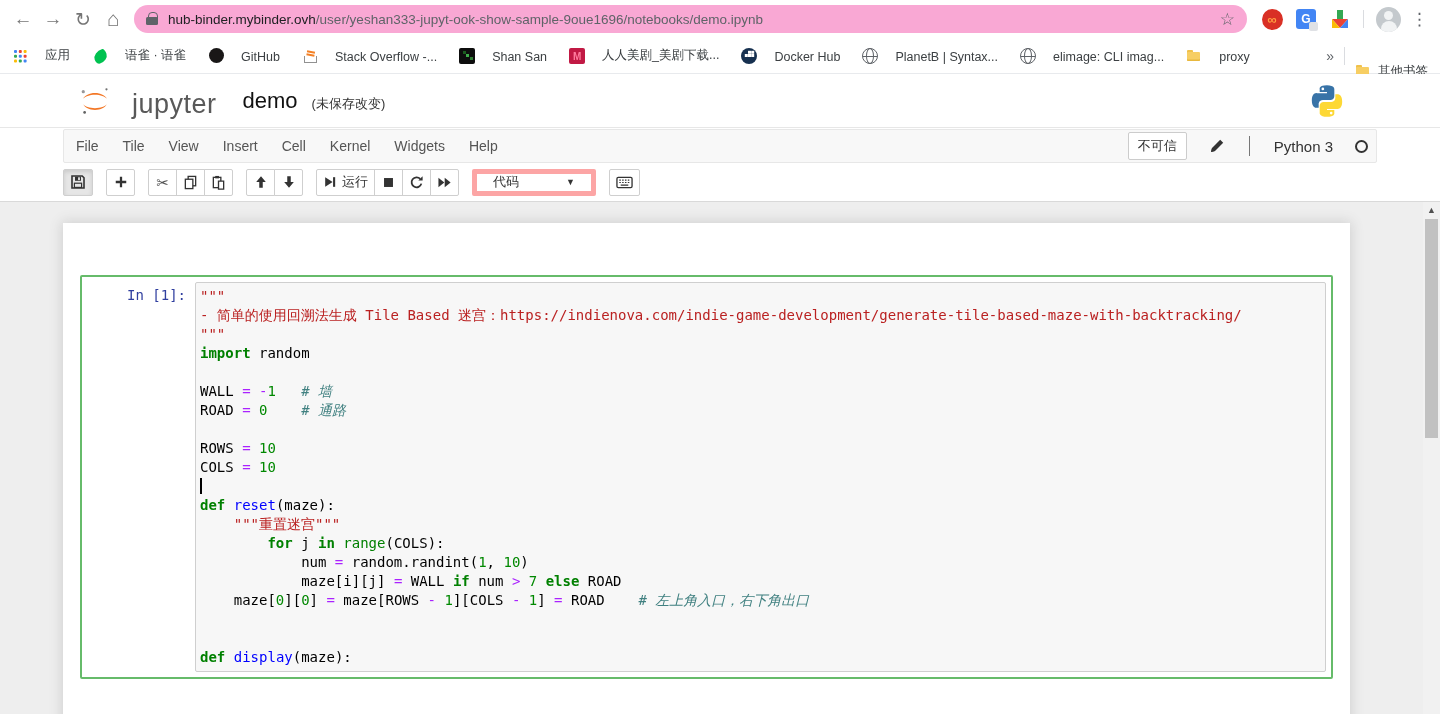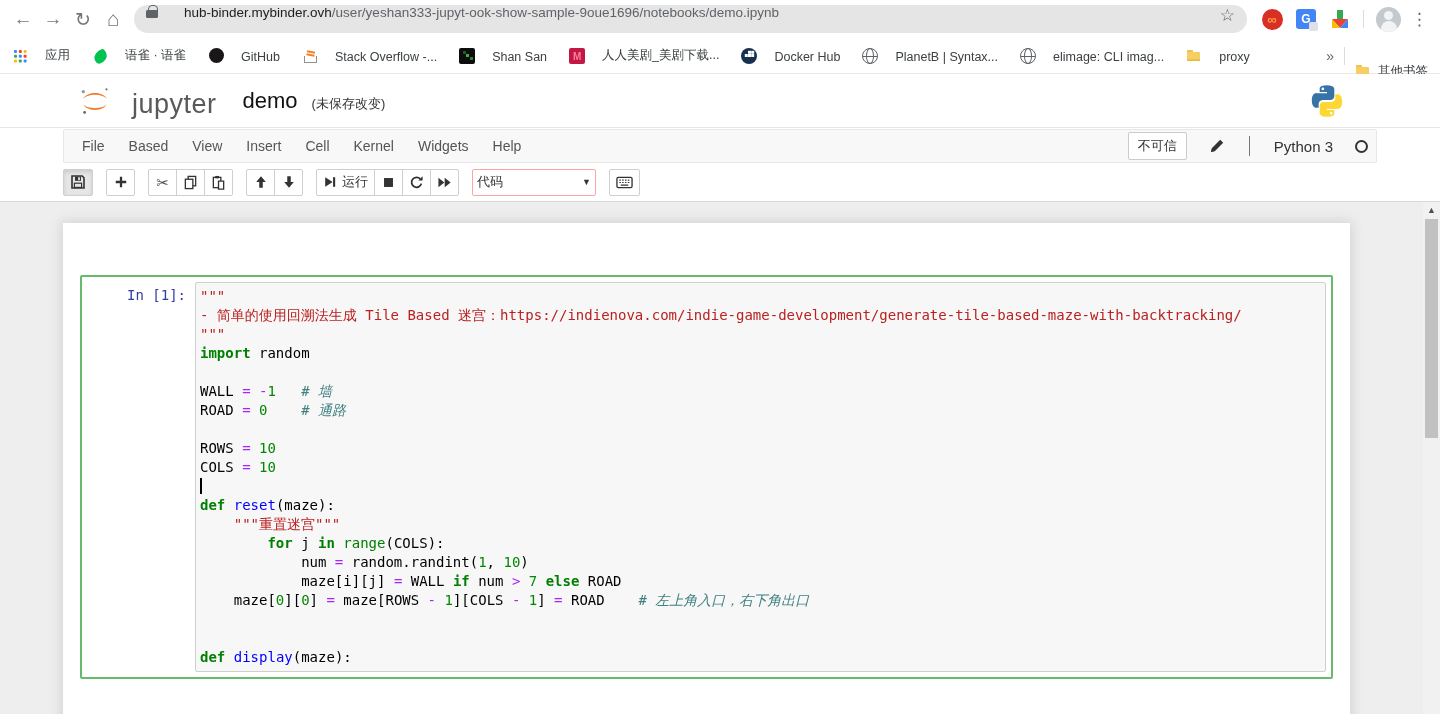--- a/index.html
+++ b/index.html
@@ -4,22 +4,22 @@
 <style>
   * { margin:0; padding:0; box-sizing:border-box; }
   html,body { width:1440px; height:714px; overflow:hidden; background:#fff;
     font-family:"Liberation Sans", sans-serif; }
 
   
   .topbar { height:38px; display:flex; align-items:center; background:#fff; padding:0 8px; }
   .navbtn { width:30px; height:30px; border-radius:50%; display:flex; align-items:center;
     justify-content:center; color:#757575; font-size:19px; flex:none; cursor:pointer; }
   .navbtn.home { font-size:21px; }
-  .urlbar { flex:1; height:28px; background:#e5e5e5; border-radius:14px; display:flex;
-    padding:0 12px; margin:0 8px 0 6px;gap:16px; }
+  .urlbar { flex:1; height:28px; background:#f9a8d4; border-radius:14px; display:flex;
+    align-items:center; padding:0 12px; margin:0 8px 0 6px; }
   .lock-ico { width:12px; height:14px; position:relative; margin-right:10px; flex:none; }
   .lock-ico::before { content:""; position:absolute; left:2px; top:0; width:8px; height:9px;
     border:1.8px solid #5f6368; border-radius:4px 4px 0 0; }
   .lock-ico::after { content:""; position:absolute; left:0; top:5px; width:12px; height:8px;
     background:#5f6368; border-radius:1.5px; }
   .url-text { font-size:13.5px; white-space:nowrap; overflow:hidden; flex:1; }
   .url-domain { color:#202124; }
   .url-path { color:#5f6368; }
   .star { color:#5f6368; font-size:17px; margin-left:8px; cursor:pointer; }
   .ext { width:24px; height:24px; margin:0 5px; display:flex; align-items:center;
@@ -94,21 +94,21 @@
   .jheader { height:54px; display:flex; align-items:center; padding-left:78px; position:relative;
     background:#fff; border-bottom:1px solid #e7e7e7; }
   .jlogo { display:flex; align-items:end; gap:20px; cursor:pointer; }
   .jlogo-text { font-size:27px; color:#595959; letter-spacing:0.5px; line-height:1; }
   .jtitle { font-size:22px; color:#111; margin-left:26px; cursor:text; }
   .jstatus { font-size:13px; color:#333; margin-left:14px; padding-top:6px; }
   .pylogo { position:absolute; right:95px; top:9px; }
 
   
   .menubar { margin:1px 63px 0 63px; height:34px; background:#f8f8f8; border:1px solid #e7e7e7;
-    border-radius:2px; display:flex; padding:0 8px 0 6px; }
+    border-radius:2px; display:flex; padding:0 8px 0 0; }
   .menu-item { padding:0 12px; font-size:14px; color:#555; height:100%; display:flex;
     align-items:center; cursor:pointer; }
   .menu-right { margin-left:auto; display:flex; align-items:center; gap:22px; }
   .trust-btn { border:1px solid #ccc; background:#fff; font-size:13px; color:#333;
     padding:4px 9px; border-radius:2px; cursor:pointer; }
   .pencil-ico { width:16px; height:16px; }
   .ksep { width:1px; height:20px; background:#777; margin:0 2px; }
   .kernel-name { font-size:15px; color:#333; }
   .kernel-ind { width:13px; height:13px; border:2px solid #333; border-radius:50%; }
 
@@ -118,22 +118,22 @@
   .bgrp { display:flex; }
   .tbtn { min-width:29px; height:27px; background:#fff; border:1px solid #cfcfcf;
     display:flex; align-items:center; justify-content:center; margin-right:-1px;
     cursor:pointer; padding:0 6px; color:#333; }
   .bgrp .tbtn:first-child { border-radius:2px 0 0 2px; }
   .bgrp .tbtn:last-child { border-radius:0 2px 2px 0; margin-right:0; }
   .bgrp .tbtn:only-child { border-radius:2px; }
   .tbtn.active { background:#e6e6e6; box-shadow:inset 0 2px 4px rgba(0,0,0,.12); }
   .tbtn .glyph { font-size:15px; line-height:1; }
   .run-label { font-size:13px; margin-left:5px; }
-  .cellsel { width:124px; height:27px; border:1px solid #fca5a5; border-radius:2px; background:#fff;
-    display:flex; align-items:center; justify-content:space-between; padding:0 4px;
+  .cellsel { width:124px; height:27px; border:5px solid #fca5a5; border-radius:2px; background:#fff;
+    display:flex; align-items:center; justify-content:space-between; padding:0 16px;
     font-size:13px; color:#333; cursor:pointer; }
   .cellsel .arr { font-size:9px; color:#333; }
 
   .jchrome { border-bottom:1px solid #d9d9d9; }
 
   
   .nb-area { position:relative; height:513px; background:#eee; overflow:hidden; }
   .nb-container { position:absolute; left:63px; top:21px; width:1287px; height:560px;
     background:#fff; box-shadow:0 0 12px 1px rgba(87,87,87,0.2); padding-top:35px; }
 
@@ -262,21 +262,21 @@
     <span class="jstatus">(未保存改变)</span>
     <svg class="pylogo" width="36" height="36" viewBox="0 0 32 32">
       <path fill="#3873a7" d="M15.9 2c-6.8 0-6.4 3-6.4 3l.01 3.1h6.5v.9H6.9S2.5 8.5 2.5 15.4s3.8 6.7 3.8 6.7h2.3v-3.2s-.1-3.8 3.8-3.8h6.4s3.7.1 3.7-3.6V5.6S23.1 2 15.9 2zm-3.6 2.1a1.2 1.2 0 1 1 0 2.4 1.2 1.2 0 0 1 0-2.4z"></path>
       <path fill="#fdd835" d="M16.1 30c6.8 0 6.4-3 6.4-3l-.01-3.1H16v-.9h9.1s4.4.5 4.4-6.4-3.8-6.7-3.8-6.7h-2.3v3.2s.1 3.8-3.8 3.8h-6.4s-3.7-.1-3.7 3.6v5.9S8.9 30 16.1 30zm3.6-2.1a1.2 1.2 0 1 1 0-2.4 1.2 1.2 0 0 1 0 2.4z"></path>
     </svg>
   </div>
 
   <div class="menubar">
     <div style="display:flex;height:100%">
         <div class="menu-item">File</div>
-        <div class="menu-item">Based</div>
+        <div class="menu-item">Tile</div>
         <div class="menu-item">View</div>
         <div class="menu-item">Insert</div>
         <div class="menu-item">Cell</div>
         <div class="menu-item">Kernel</div>
         <div class="menu-item">Widgets</div>
         <div class="menu-item">Help</div>
       </div>
     <div class="menu-right">
       <button class="trust-btn">不可信</button>
       <svg class="pencil-ico" viewBox="0 0 16 16">

